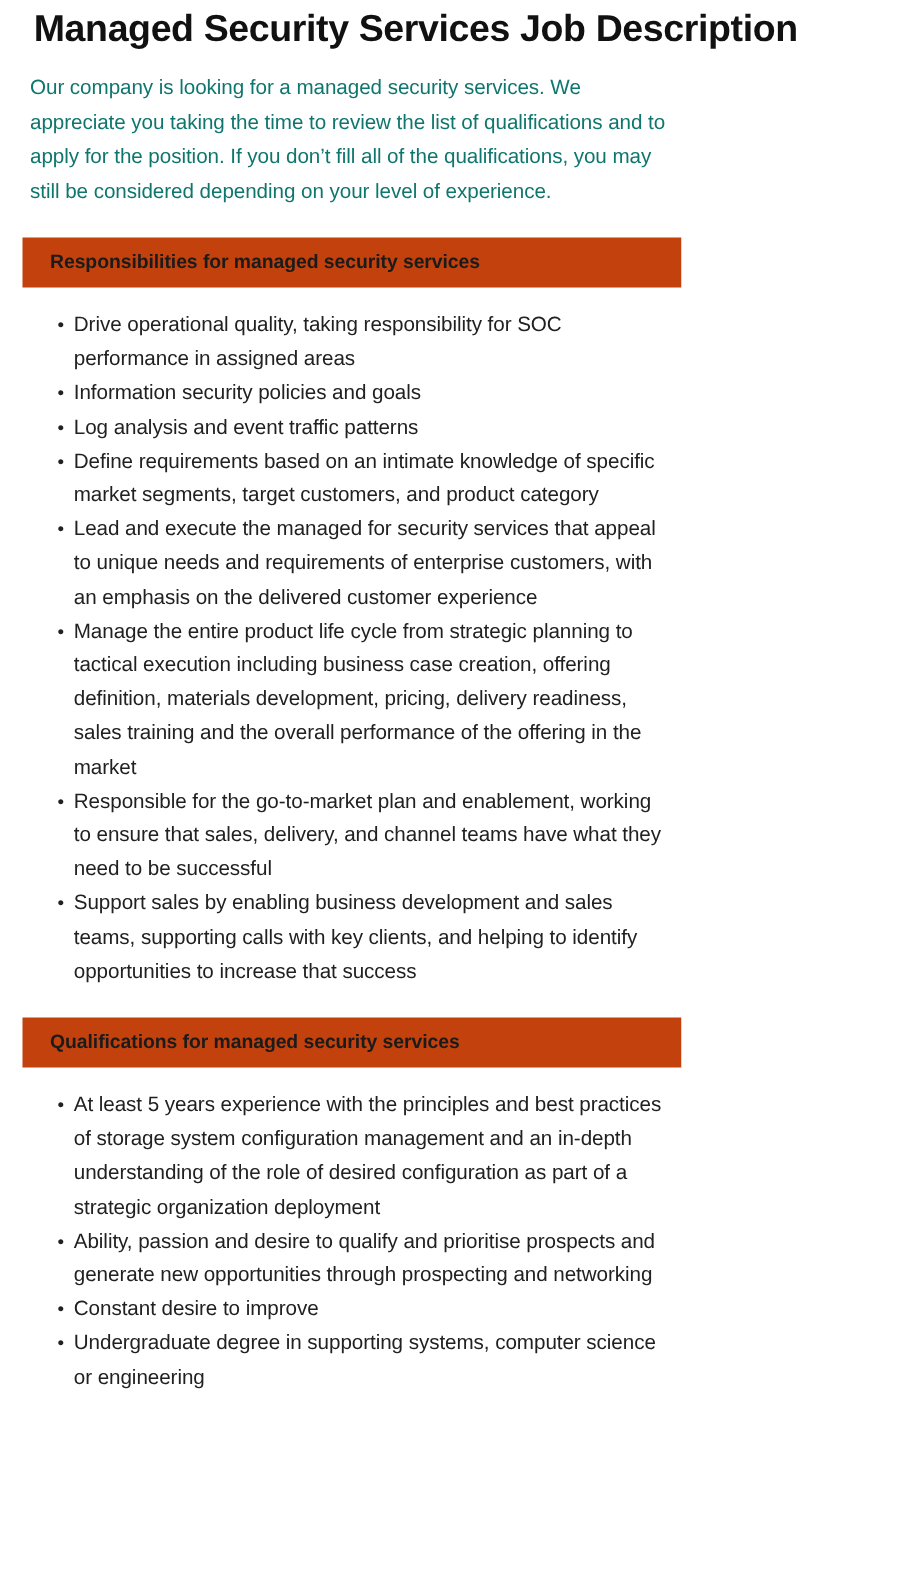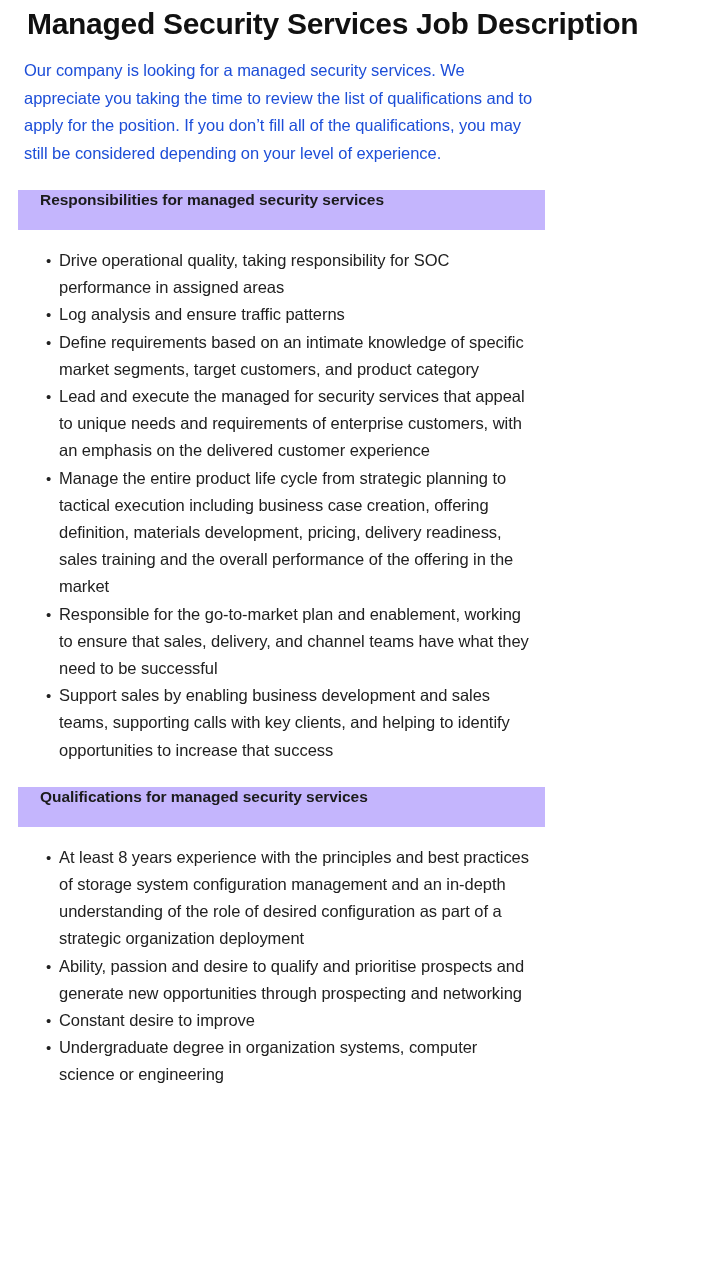--- a/index.html
+++ b/index.html
@@ -33,30 +33,31 @@
     color: #111111;
     white-space: nowrap;
   }
 
   
   .intro {
     margin: 13px 0 0 0;
     padding: 0 24px 0 24px;
     font-size: 16.5px;
     line-height: 27.5px;
-    color: #1d4ed8;
+    color: #0f766e;
     letter-spacing: -0.05px;
   }
 
   
   .section-band {
     margin: 23px 23px 0 18px;
-    background: #c4b5fd;
+    background: #c2410c;
     height: 40px;
     display: flex;
+    align-items: center;
     padding: 0 0 0 22px;
     box-sizing: border-box;
   }
   .section-band-title {
     font-size: 15.5px;
     font-weight: 700;
     color: #1b1b1b;
     letter-spacing: -0.05px;
     line-height: 20px;
   }
@@ -102,35 +103,36 @@
   <h1 class="doc-title">Managed Security Services Job Description</h1>
 
   <p class="intro">Our company is looking for a managed security services. We appreciate you taking the time to review the list of qualifications and to apply for the position. If you don’t fill all of the qualifications, you may still be considered depending on your level of experience.</p>
 
   <div class="section">
     <div class="section-band">
       <span class="section-band-title">Responsibilities for managed security services</span>
     </div>
     <ul class="bullet-list">
       <li>Drive operational quality, taking responsibility for SOC performance in assigned areas</li>
-      <li>Log analysis and ensure traffic patterns</li>
+      <li>Information security policies and goals</li>
+      <li>Log analysis and event traffic patterns</li>
       <li>Define requirements based on an intimate knowledge of specific market segments, target customers, and product category</li>
       <li>Lead and execute the managed for security services that appeal to unique needs and requirements of enterprise customers, with an emphasis on the delivered customer experience</li>
       <li>Manage the entire product life cycle from strategic planning to tactical execution including business case creation, offering definition, materials development, pricing, delivery readiness, sales training and the overall performance of the offering in the market</li>
       <li>Responsible for the go-to-market plan and enablement, working to ensure that sales, delivery, and channel teams have what they need to be successful</li>
       <li>Support sales by enabling business development and sales teams, supporting calls with key clients, and helping to identify opportunities to increase that success</li>
     </ul>
   </div>
 
   <div class="section">
     <div class="section-band">
       <span class="section-band-title">Qualifications for managed security services</span>
     </div>
     <ul class="bullet-list qual-list">
-      <li>At least 8 years experience with the principles and best practices of storage system configuration management and an in-depth understanding of the role of desired configuration as part of a strategic organization deployment</li>
+      <li>At least 5 years experience with the principles and best practices of storage system configuration management and an in-depth understanding of the role of desired configuration as part of a strategic organization deployment</li>
       <li>Ability, passion and desire to qualify and prioritise prospects and generate new opportunities through prospecting and networking</li>
       <li>Constant desire to improve</li>
-      <li>Undergraduate degree in organization systems, computer science or engineering</li>
+      <li>Undergraduate degree in supporting systems, computer science or engineering</li>
     </ul>
   </div>
 
   <div class="tail-space"></div>
 </div>
 
 </body></html>

